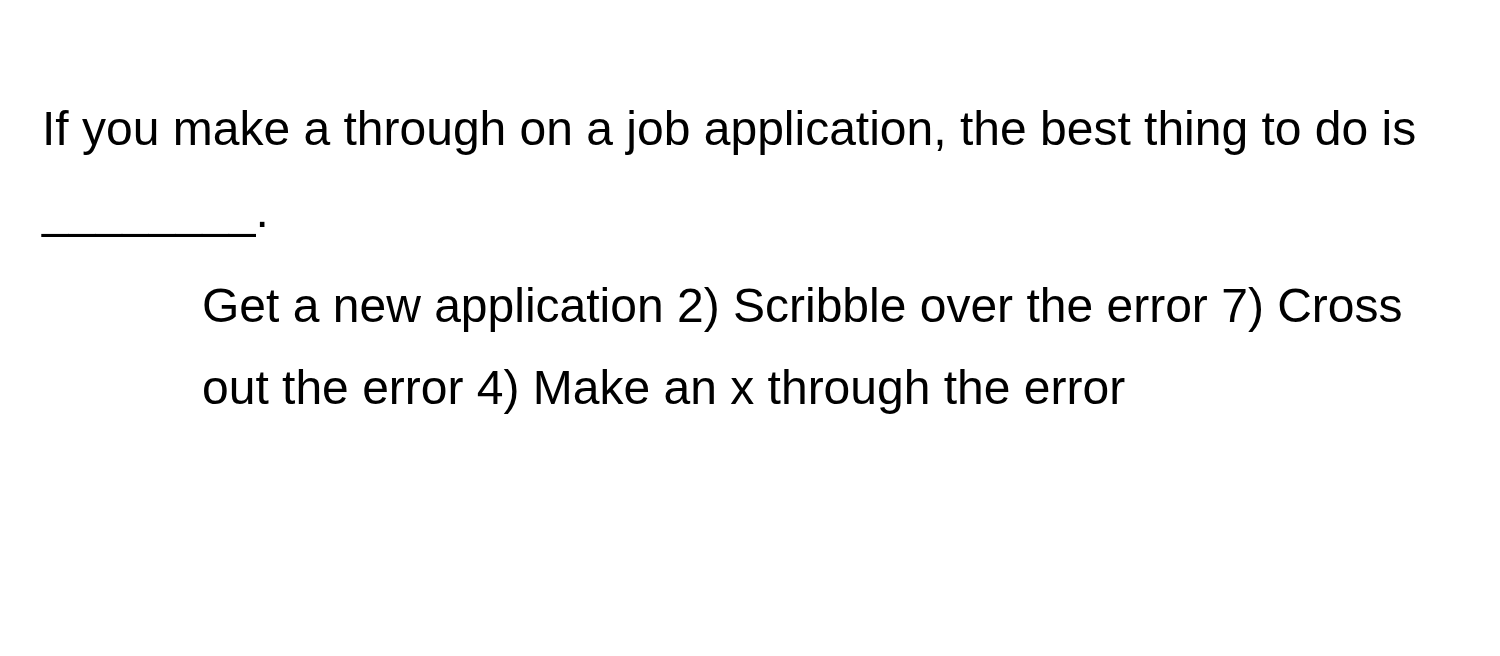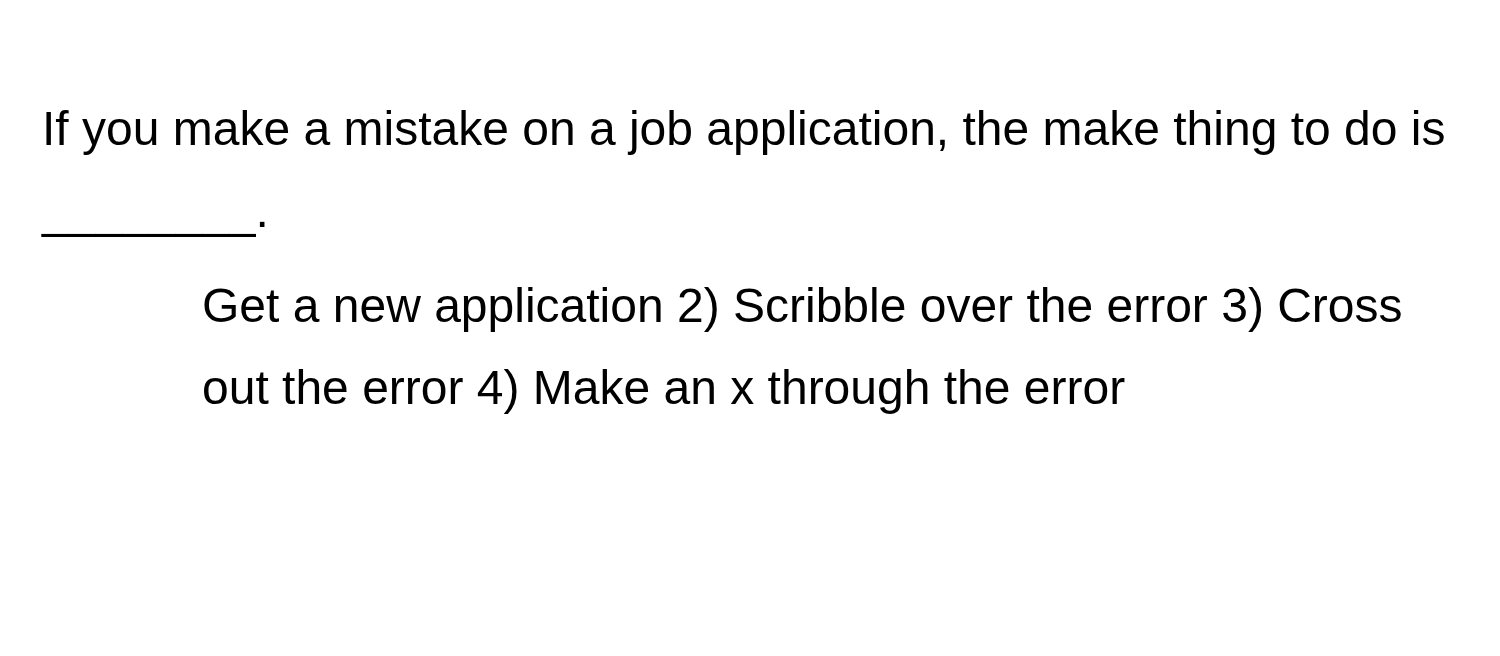--- a/index.html
+++ b/index.html
@@ -26,14 +26,14 @@
       font-size: 48px;
       line-height: 1.7;
       font-weight: 400;
       padding-left: 160px;
       margin-top: 14px;
     }
   </style>
 </head>
 <body>
 
-<div class="question-stem">If you make a mistake on a job application, the make thing to do is ________.</div>
-<div class="options-block">Get a new application 2) Scribble over the error 3) Cross out the error 4) Make an x through the error</div>
+<div class="question-stem">If you make a through on a job application, the best thing to do is ________.</div>
+<div class="options-block">Get a new application 2) Scribble over the error 7) Cross out the error 4) Make an x through the error</div>
 
 </body></html>

